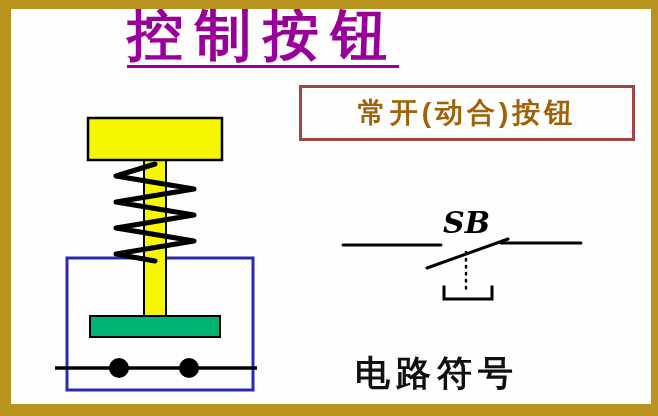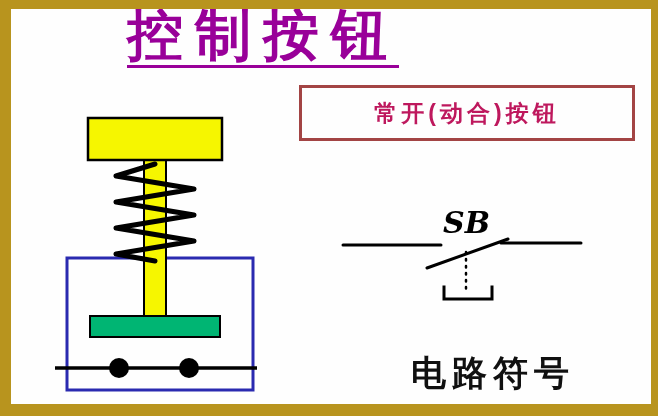--- a/index.html
+++ b/index.html
@@ -45,24 +45,24 @@
     height: 56px;
     box-sizing: border-box;
     border: 3px solid var(--callout-border, #a34444);
     background: #fefefe;
     display: flex;
     align-items: center;
     justify-content: center;
   }
 
   .callout-box .callout-label {
-    font-size: 23px;
+    font-size: 28px;
     font-weight: bold;
     letter-spacing: 4px;
-    color: #be185d;
+    color: #a16207;
     white-space: nowrap;
   }
 
   .mech {
     position: absolute;
     left: 44px;
     top: 101px;
   }
 
   .mech [data-name="enclosure-box"] {
@@ -127,21 +127,21 @@
     font-weight: bold;
     font-size: 30px;
     fill: var(--ink, #000);
   }
 
   .circuit-caption {
     position: absolute;
     left: 344px;
     top: 344px;
     width: 220px;
-    text-align: right;
+    text-align: left;
     font-size: 35px;
     line-height: 40px;
     font-weight: bold;
     letter-spacing: 6px;
     color: #101010;
     white-space: nowrap;
   }
 </style>
 </head>
 <body>

